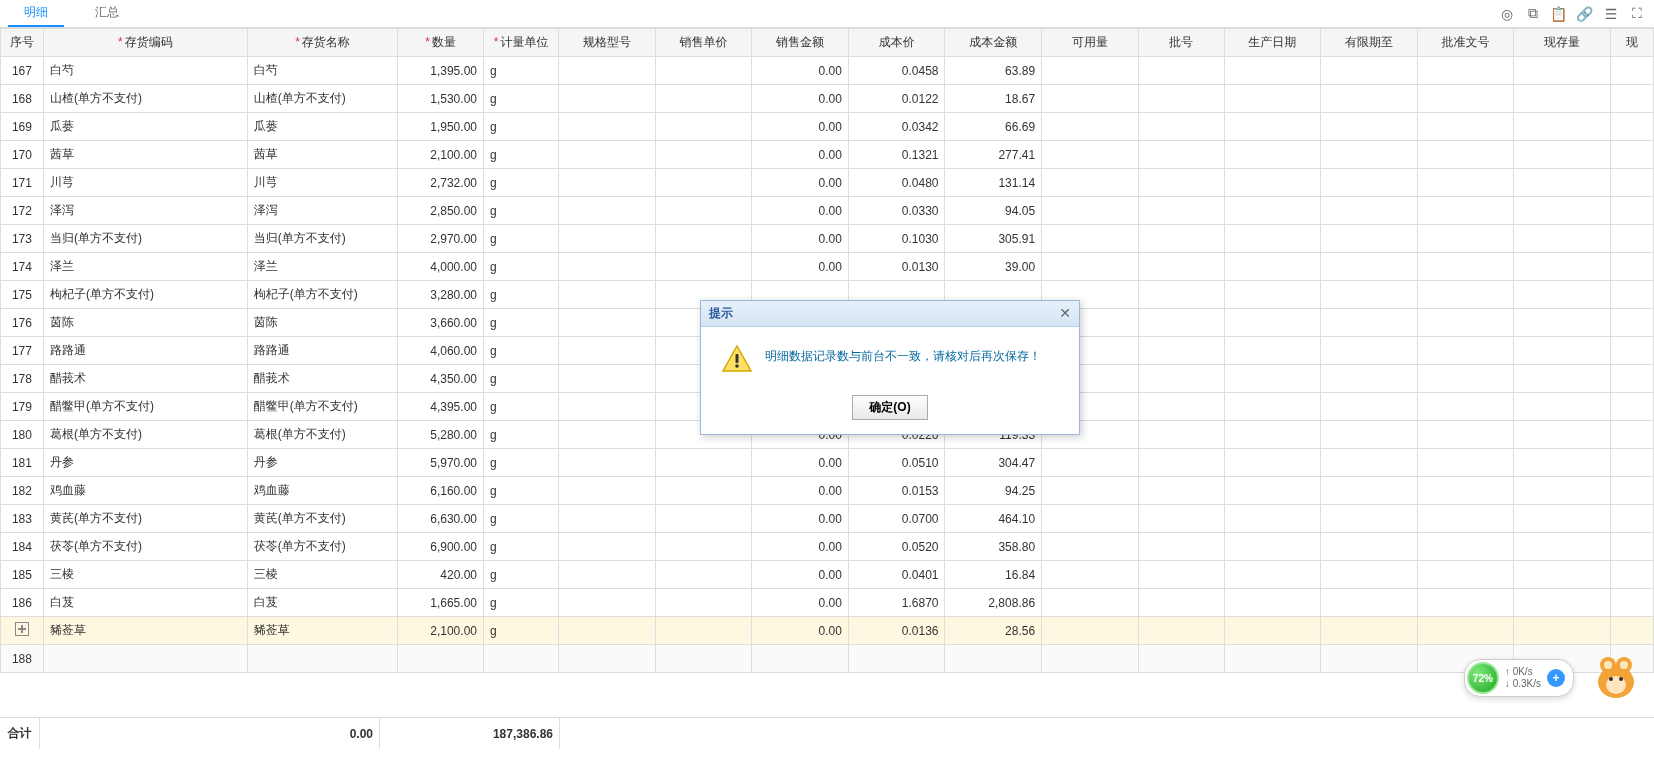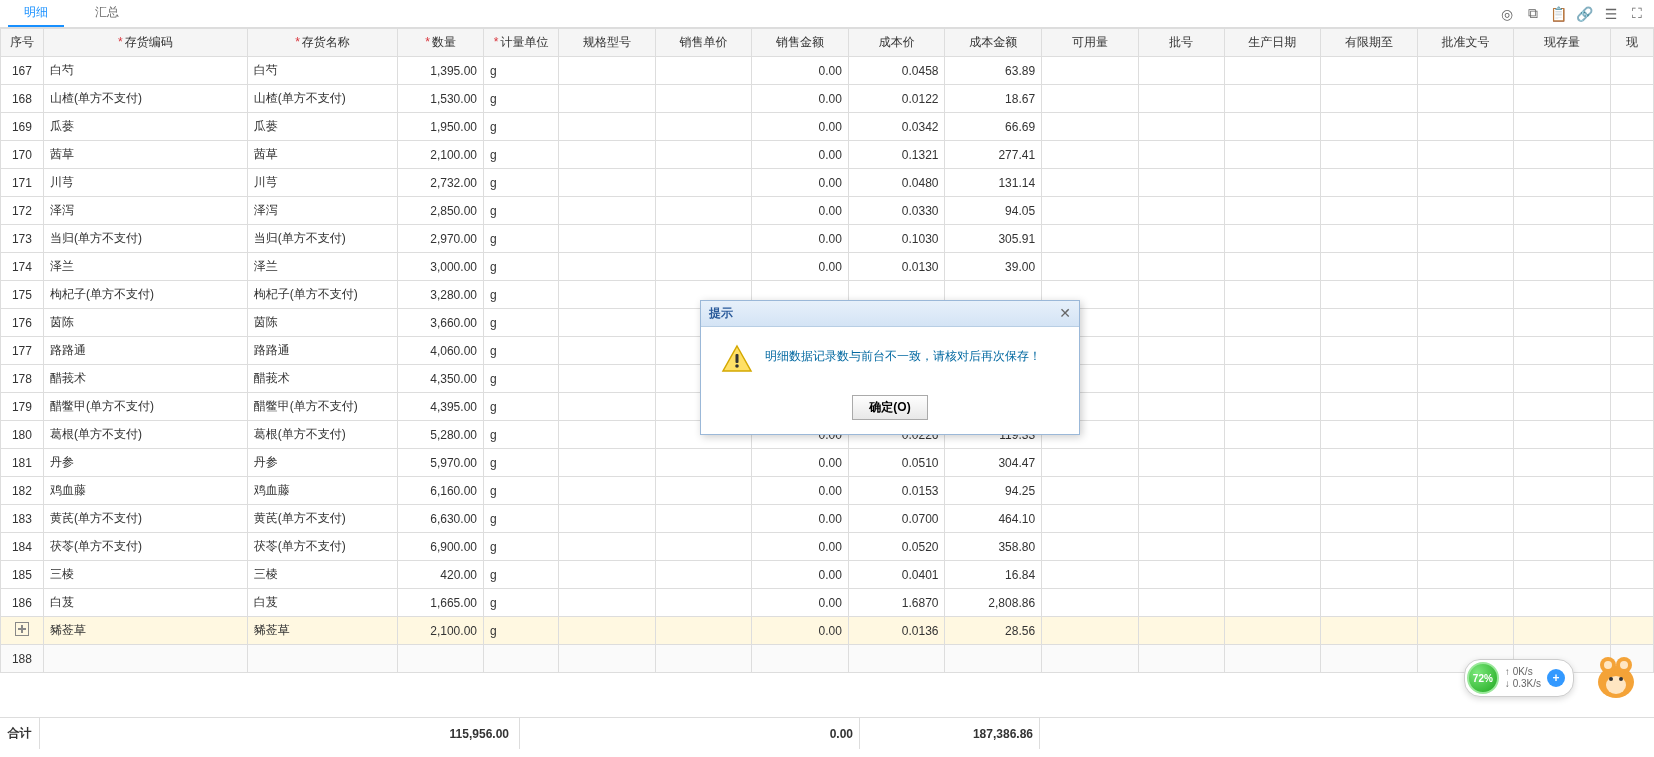--- a/index.html
+++ b/index.html
@@ -237,21 +237,21 @@
           <td></td>
           <td></td>
           <td></td>
           <td></td>
           <td></td>
         </tr>
         <tr>
           <td class="seq">174</td>
           <td>泽兰</td>
           <td>泽兰</td>
-          <td class="num">3,000.00</td>
+          <td class="num">4,000.00</td>
           <td>g</td>
           <td></td>
           <td class="num"></td>
           <td class="num">0.00</td>
           <td class="num">0.0130</td>
           <td class="num">39.00</td>
           <td></td>
           <td></td>
           <td></td>
           <td></td>
@@ -524,21 +524,20 @@
           <td></td>
           <td></td>
           <td></td>
         </tr>
       </tbody>
 </table>
 </div>
 
 <div class="footer">
   <div class="ft-label">合计</div>
-  <div class="ft-qty">115,956.00</div>
   <div class="ft-amt">0.00</div>
   <div class="ft-costamt">187,386.86</div>
   <div style="flex:1;border-right:none"></div>
 </div>
 
 <div class="dialog-mask"></div>
 <div class="dialog">
   <div class="dialog-header">
     <span class="dialog-title">提示</span>
     <span class="dialog-close">✕</span>

